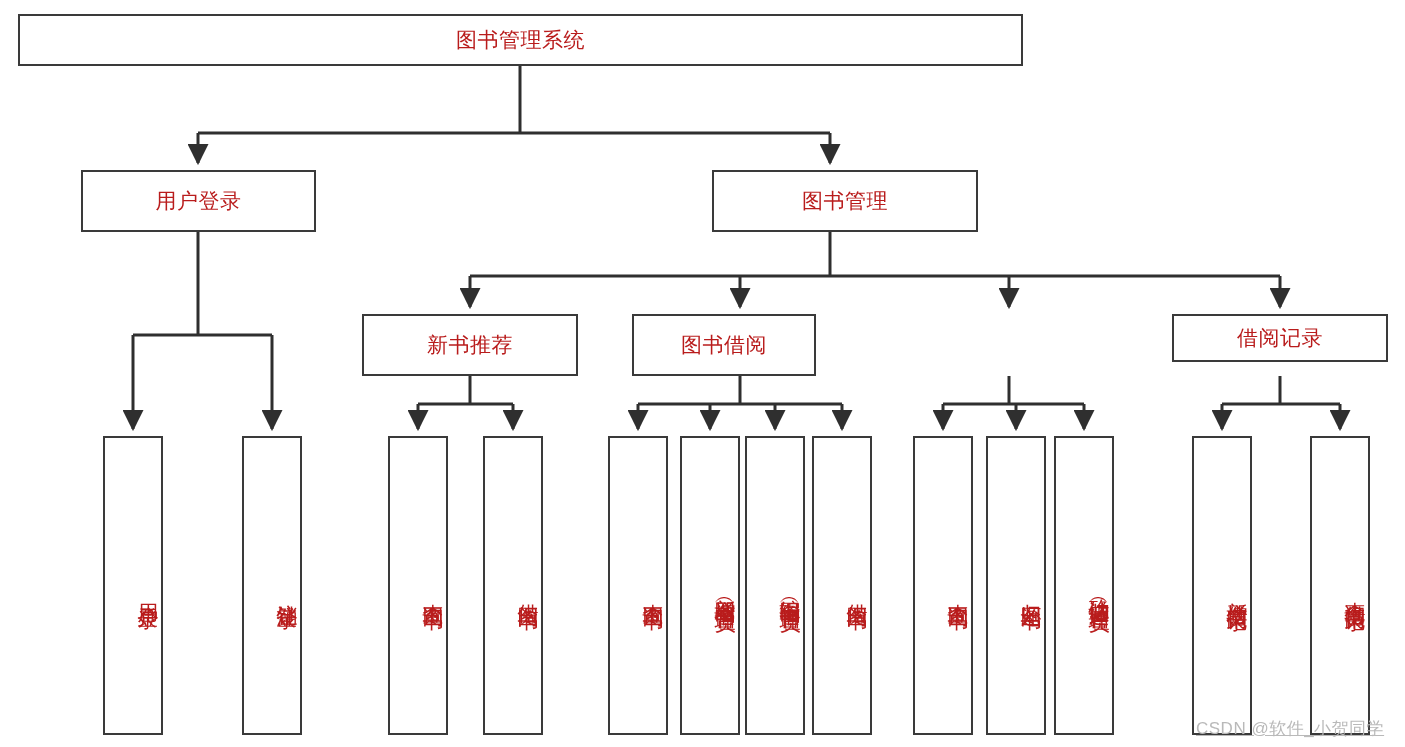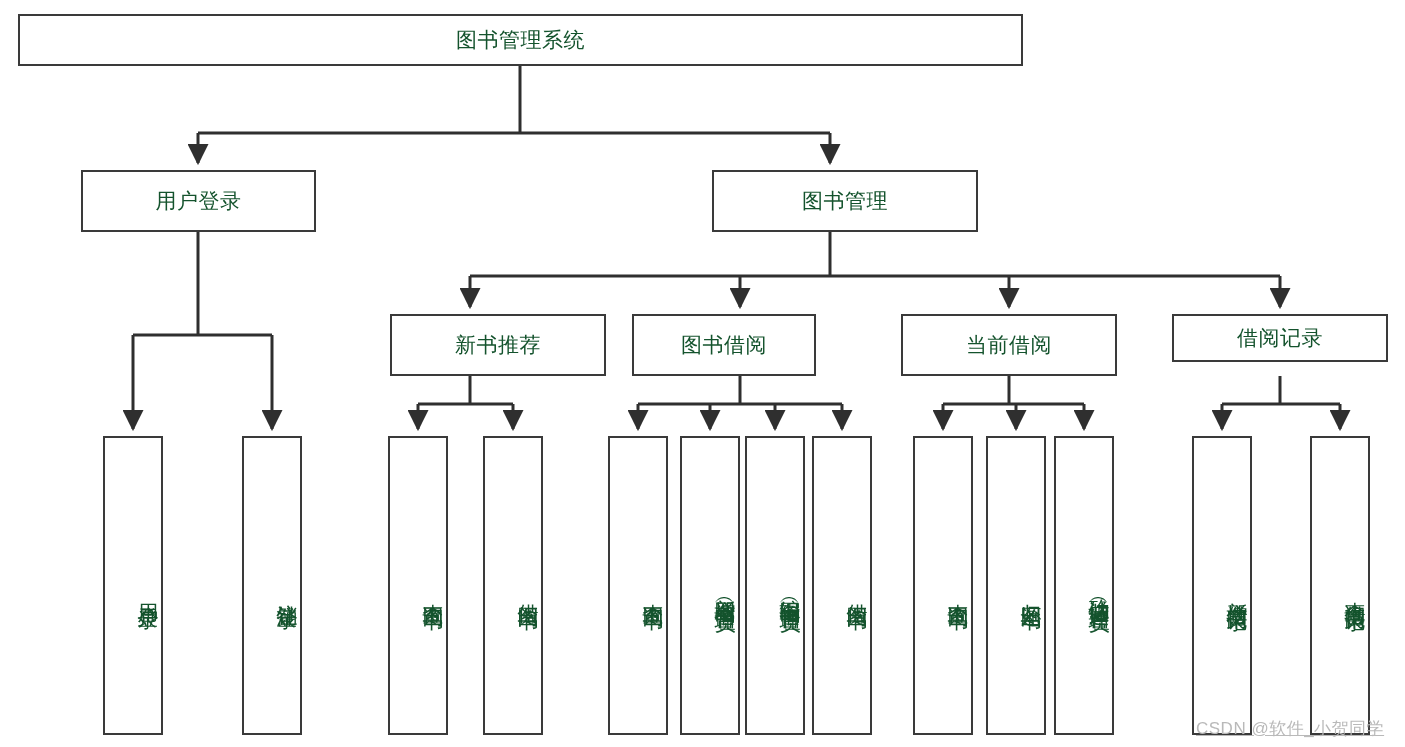--- a/index.html
+++ b/index.html
@@ -26,21 +26,21 @@
     pointer-events: none;
   }
   .node {
     position: absolute;
     box-sizing: border-box;
     background: #ffffff;
     border: 2px solid #3a3a3a;
     display: flex;
     align-items: center;
     justify-content: center;
-    color: #14532d;
+    color: #b91c1c;
     text-align: center;
   }
   .node.horiz {
     font-size: 21px;
     line-height: 1.2;
     letter-spacing: 0.5px;
   }
   .node.vert {
     writing-mode: vertical-rl;
     text-orientation: upright;
@@ -119,23 +119,22 @@
       <path d="M 1222 404 L 1222 429" marker-end="url(#arrow)"></path>
       <path d="M 1340 404 L 1340 429" marker-end="url(#arrow)"></path>
     </g>
   </svg>
 
   <div class="node horiz" style="left: 18px; top: 14px; width: 1005px; height: 52px;">图书管理系统</div>
 
   <div class="node horiz" style="left: 81px; top: 170px; width: 235px; height: 62px;">用户登录</div>
   <div class="node horiz" style="left: 712px; top: 170px; width: 266px; height: 62px;">图书管理</div>
 
-  <div class="node horiz" style="left: 362px; top: 314px; width: 216px; height: 62px; margin-left: 28px;">新书推荐</div>
+  <div class="node horiz" style="left: 362px; top: 314px; width: 216px; height: 62px;">新书推荐</div>
   <div class="node horiz" style="left: 632px; top: 314px; width: 184px; height: 62px;">图书借阅</div>
-  <div class="node horiz" style="left: 901px; top: 314px; width: 216px; height: 62px;">当前借阅</div>
   <div class="node horiz" style="left: 1172px; top: 314px; width: 216px; height: 48px;">借阅记录</div>
 
   <div class="node vert" style="left: 103px; top: 436px; width: 60px; height: 299px;">
       <span class="vtext">用户登录</span>
     </div>
   <div class="node vert" style="left: 242px; top: 436px; width: 60px; height: 299px;">
       <span class="vtext">注销登录</span>
     </div>
   <div class="node vert" style="left: 388px; top: 436px; width: 60px; height: 299px;">
       <span class="vtext">查询图书</span>

